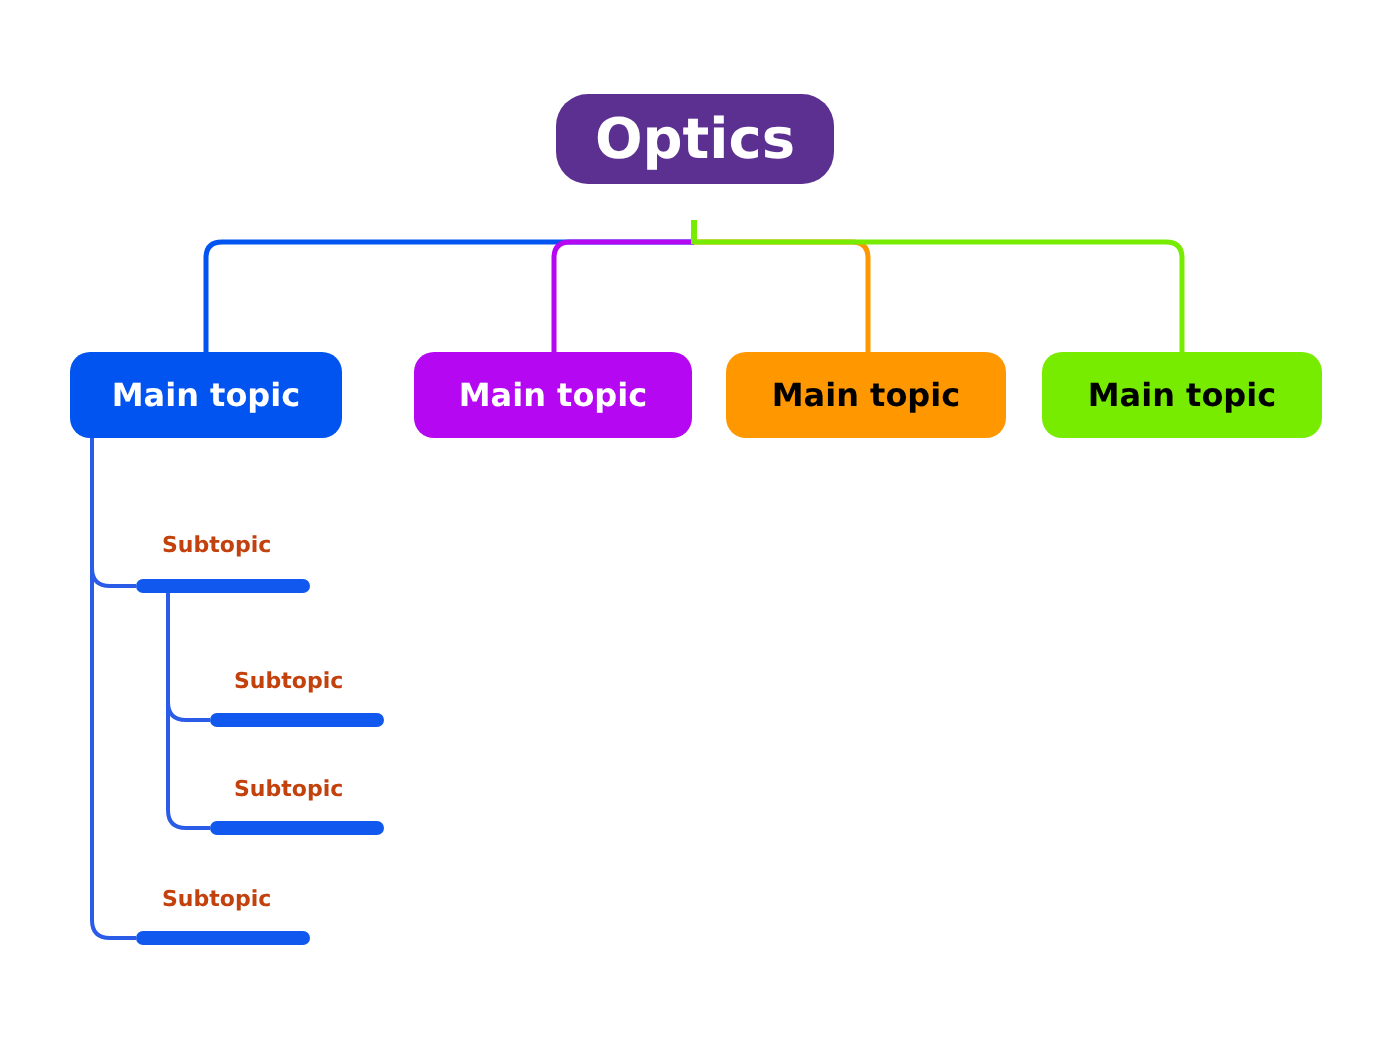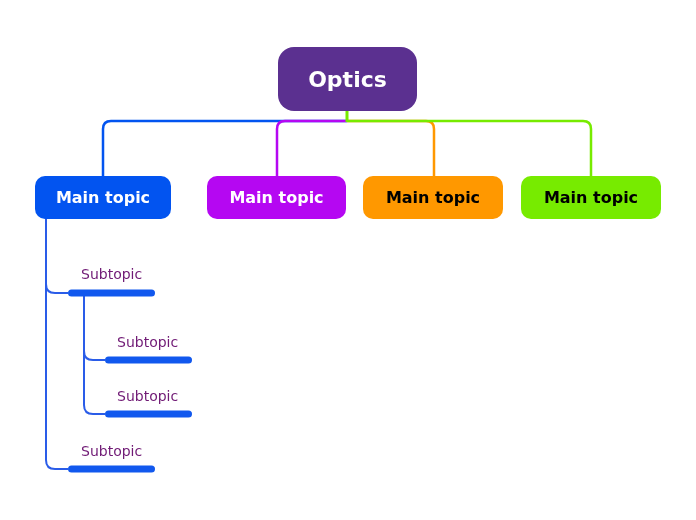--- a/index.html
+++ b/index.html
@@ -12,34 +12,34 @@
   }
   .edges{position:absolute;left:0;top:0;width:696px;height:520px;}
   .node{
     position:absolute;
     display:flex;align-items:center;justify-content:center;
     box-sizing:border-box;
     font-weight:bold;
     cursor:default;
   }
   .root-node{
-    left:278px;top:47px;width:139px;height:64px;
+    left:278px;top:47px;width:139px;height:45px;
     background:#5B3090;border-radius:16px;
-    color:#ffffff;font-size:22px;
+    color:#ffffff;font-size:28px;
   }
   .main-node{
     top:176px;height:43px;border-radius:10px;font-size:16px;text-align:right;
   }
   .main-1{left:35px;width:136px;background:#0254F0;color:#ffffff;}
   .main-2{left:207px;width:139px;background:#B507F2;color:#ffffff;}
   .main-3{left:363px;width:140px;background:#FF9800;color:#000000;}
   .main-4{left:521px;width:140px;background:#77EB00;color:#000000;}
   .subtopic-label{
     position:absolute;
-    font-size:14px;color:#701a75;font-weight:normal;
+    font-size:11px;color:#c2410c;font-weight:bold;
     white-space:nowrap;
   }
   .sub-a  {left:81px; top:266px;}
   .sub-a1 {left:117px;top:334px;}
   .sub-a2 {left:117px;top:388px;}
   .sub-b  {left:81px; top:443px;}
 </style>
 </head>
 <body>
 

